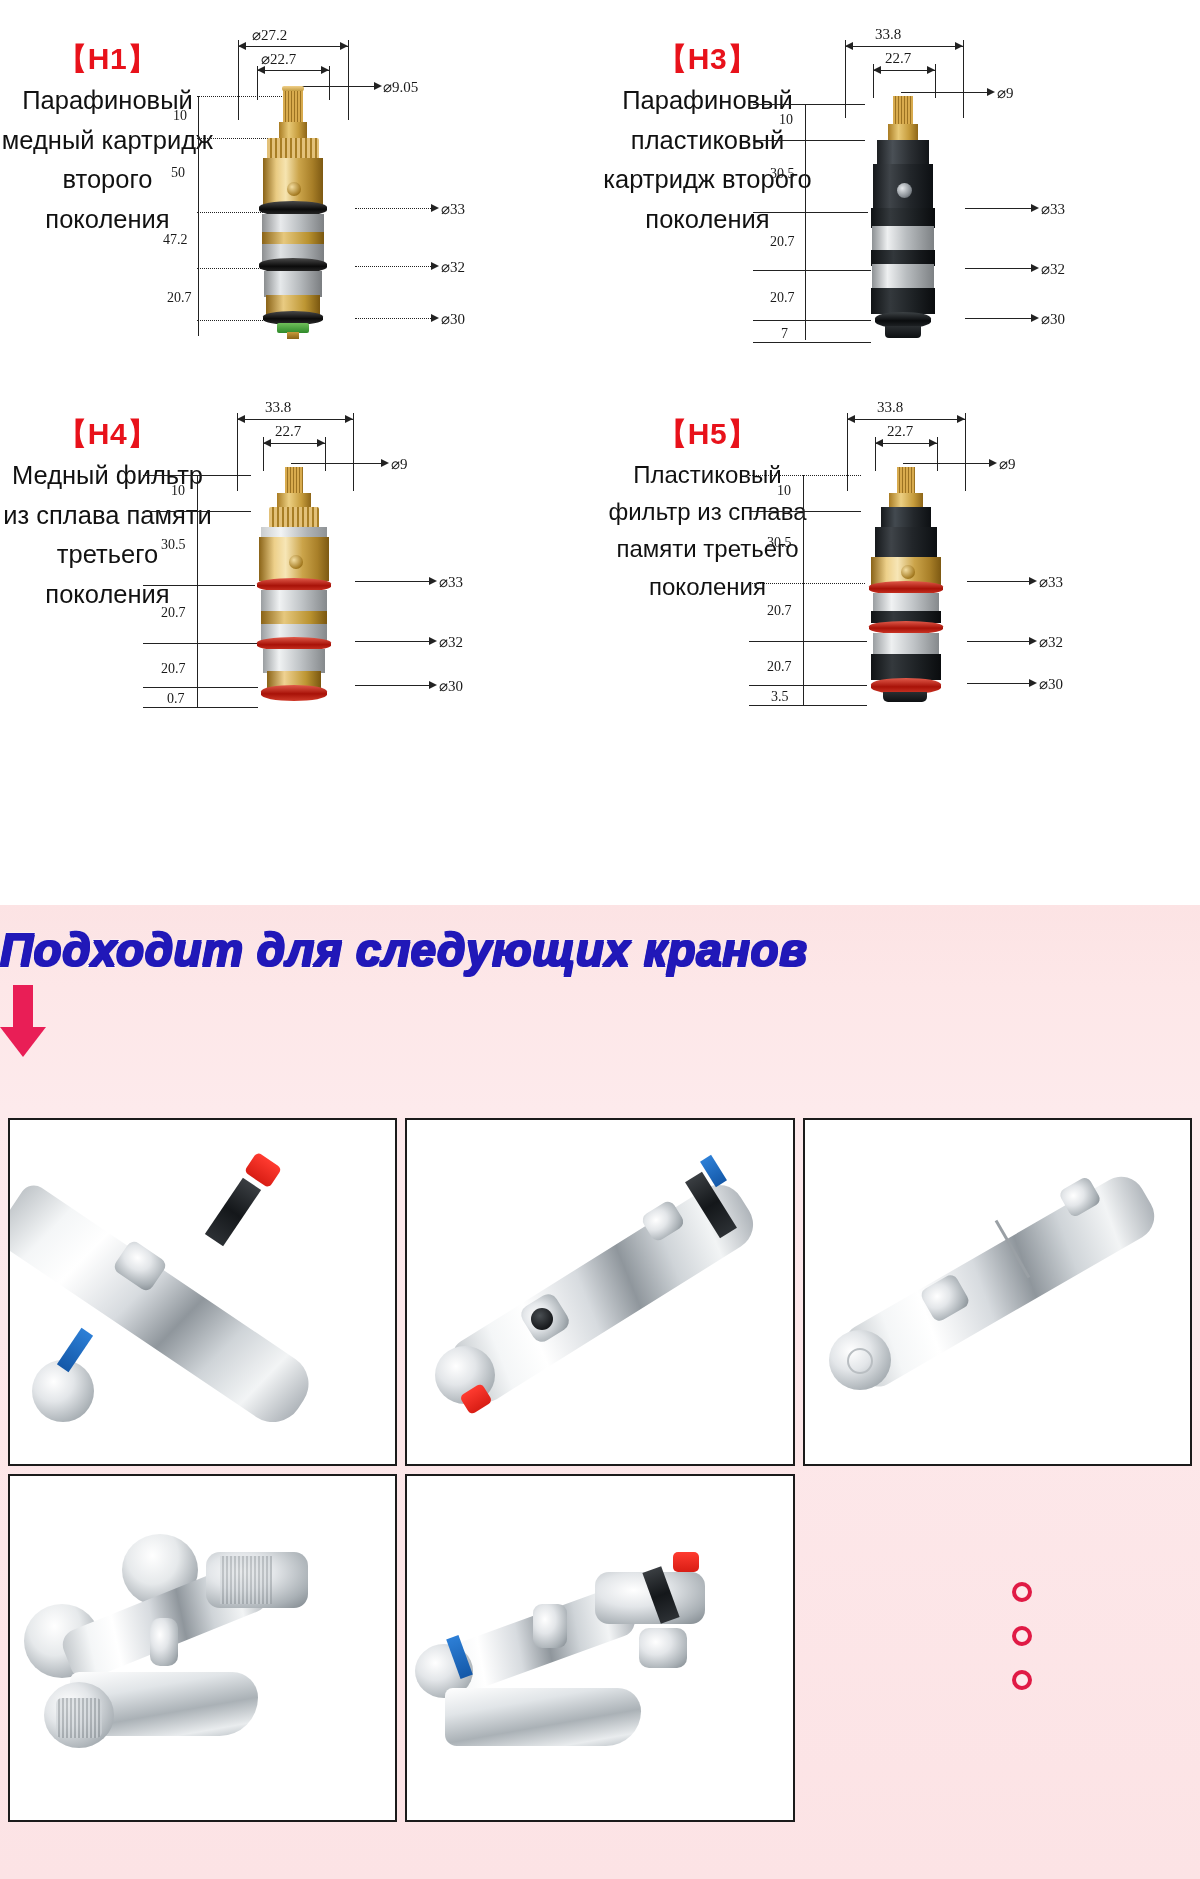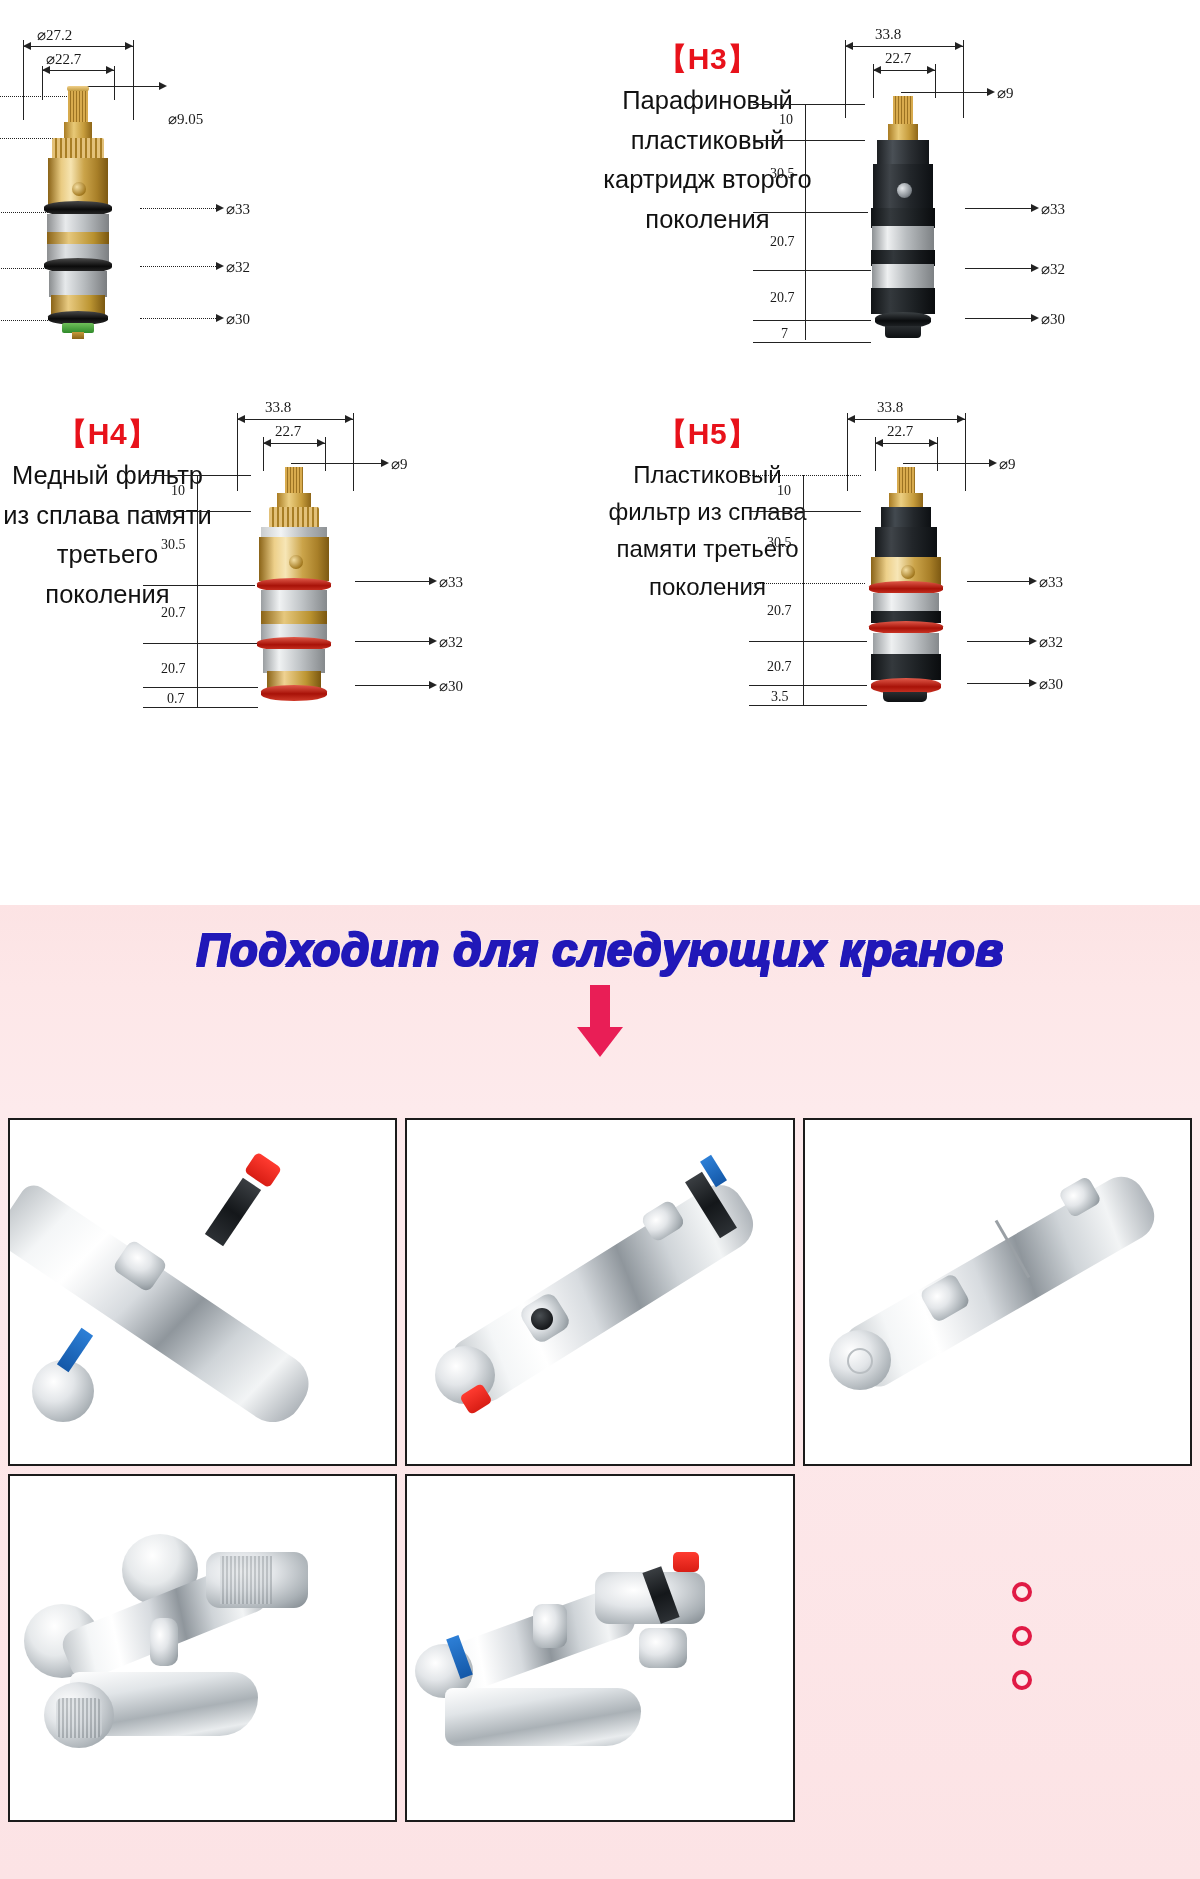--- a/index.html
+++ b/index.html
@@ -47,21 +47,21 @@
   .arrowR { border-top:4px solid transparent; border-bottom:4px solid transparent; border-left:8px solid #222; }
 
   
   .cart { position:absolute; }
   .oring { position:absolute; border-radius:50%/40%; }
 
   
   .banner {
     position:relative; width:1200px; height:205px;
     background: linear-gradient(180deg,#fce3e4 0%, #fde7e8 40%, #fdeaec 100%);
-    display:flex; flex-direction:column; align-items:center;
+    display:flex; flex-direction:column; 
   }
   .banner-title {
     margin-top: 18px;
     font-size: 46px; font-weight: 700; font-style: italic;
     color:#2118b8; letter-spacing:.5px;
     font-family:"Liberation Sans", sans-serif;
     -webkit-text-stroke: 2.5px #ffffff;
     paint-order: stroke fill;
     text-shadow:
       0 0 0 #2118b8,
@@ -120,39 +120,43 @@
     background: linear-gradient(170deg,#ffffff 0%, #e1e5e8 30%, #aab1b6 60%, #e9ecee 85%, #b7bec3 100%);
   }
 </style>
 </head>
 <body>
 
 <div class="spec-section">
   <div class="spec-grid">
 
     <div class="spec-cell">
+      <div class="spec-textcol">
+        <div class="spec-code">【H1】</div>
+        <div class="spec-desc">Парафиновый медный картридж второго поколения</div>
+      </div>
       <div class="drawing">
 
         <div class="dimtext" style="left:37px; top:26px;">⌀27.2</div>
         <div class="hline" style="left:23px; top:46px; width:110px;"></div>
         <div class="arrowL" style="left:23px; top:42px;"></div>
         <div class="arrowR" style="left:125px; top:42px;"></div>
         <div class="vline" style="left:23px; top:40px; height:80px;"></div>
         <div class="vline" style="left:133px; top:40px; height:80px;"></div>
 
         <div class="dimtext" style="left:46px; top:50px;font-family:Liberation Serif, serif;">⌀22.7</div>
         <div class="hline" style="left:42px; top:70px; width:72px;"></div>
         <div class="arrowL" style="left:42px; top:66px;"></div>
         <div class="arrowR" style="left:106px; top:66px;"></div>
         <div class="vline" style="left:42px; top:66px; height:34px;"></div>
         <div class="vline" style="left:114px; top:66px; height:34px;"></div>
 
         <div class="hline" style="left:75px; top:86px; width:90px;"></div>
         <div class="arrowR" style="left:159px; top:82px;"></div>
-        <div class="dimtext dia" style="left:168px; top:78px;margin-top:32px;">⌀9.05</div>
+        <div class="dimtext dia" style="left:168px; top:78px;">⌀9.05</div>
 
         <div class="vline" style="left:-17px; top:96px; height:240px;"></div>
         <div class="dotline" style="left:-18px; top:96px; width:85px;"></div>
         <div class="dotline" style="left:-18px; top:138px; width:85px;"></div>
         <div class="dotline" style="left:-18px; top:212px; width:90px;"></div>
         <div class="dotline" style="left:-18px; top:268px; width:92px;"></div>
         <div class="dotline" style="left:-18px; top:320px; width:92px;"></div>
 
         <div class="dimtext sm" style="left:-42px; top:108px;">10</div>
         <div class="dimtext sm" style="left:-44px; top:165px;">50</div>

